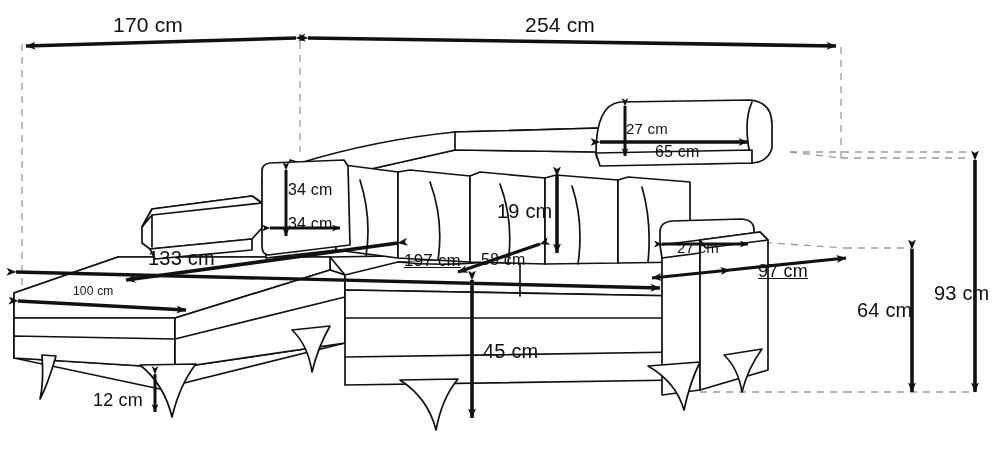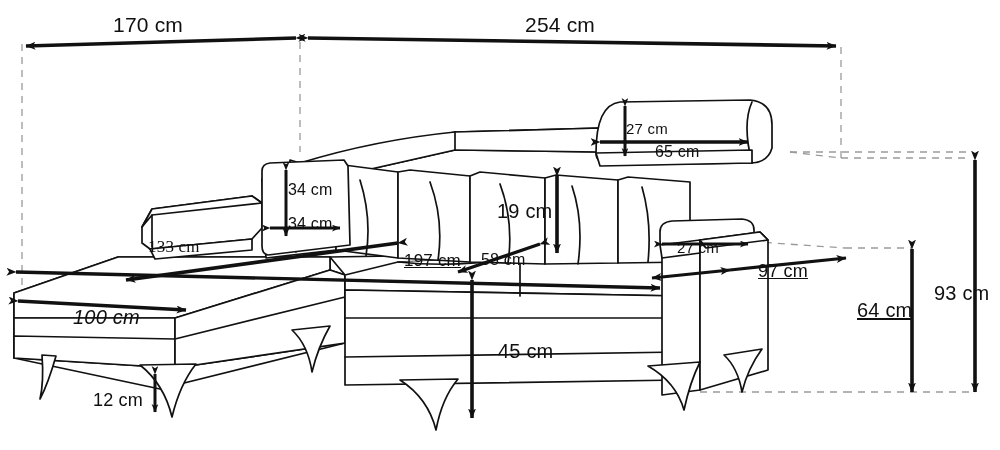--- a/index.html
+++ b/index.html
@@ -142,25 +142,25 @@
   </svg>
 
   <div>
     <span class="dimlabel" style="left:113px;top:14px;font-size:21px;">170 cm</span>
     <span class="dimlabel" style="left:525px;top:14px;font-size:21px;">254 cm</span>
     <span class="dimlabel" style="left:288px;top:182px;font-size:16px;">34 cm</span>
     <span class="dimlabel" style="left:288px;top:216px;font-size:16px;">34 cm</span>
     <span class="dimlabel" style="left:626px;top:121px;font-size:15px;">27 cm</span>
     <span class="dimlabel" style="left:655px;top:144px;font-size:16px;">65 cm</span>
     <span class="dimlabel" style="left:497px;top:201px;font-size:20px;">19 cm</span>
-    <span class="dimlabel" style="left:148px;top:238px;font-size:17px;font-family:Liberation Serif, serif;">133 cm</span>
+    <span class="dimlabel" style="left:148px;top:248px;font-size:20px;">133 cm</span>
     <span class="dimlabel" style="left:404px;top:252px;font-size:17px;text-decoration:underline;">197 cm</span>
     <span class="dimlabel" style="left:481px;top:252px;font-size:16px;">58 cm</span>
     <span class="dimlabel" style="left:677px;top:240px;font-size:15px;">27 cm</span>
     <span class="dimlabel" style="left:758px;top:262px;font-size:18px;text-decoration:underline;">97 cm</span>
-    <span class="dimlabel" style="left:73px;top:307px;font-size:20px;font-style:italic;">100 cm</span>
-    <span class="dimlabel" style="left:857px;top:300px;font-size:20px;text-decoration:underline;">64 cm</span>
+    <span class="dimlabel" style="left:73px;top:285px;font-size:12px;">100 cm</span>
+    <span class="dimlabel" style="left:857px;top:300px;font-size:20px;">64 cm</span>
     <span class="dimlabel" style="left:934px;top:283px;font-size:20px;">93 cm</span>
-    <span class="dimlabel" style="left:498px;top:341px;font-size:20px;text-align:right;">45 cm</span>
+    <span class="dimlabel" style="left:483px;top:341px;font-size:20px;text-align:right;">45 cm</span>
     <span class="dimlabel" style="left:93px;top:391px;font-size:18px;">12 cm</span>
   </div>
 
 </div>
 
 </body></html>

